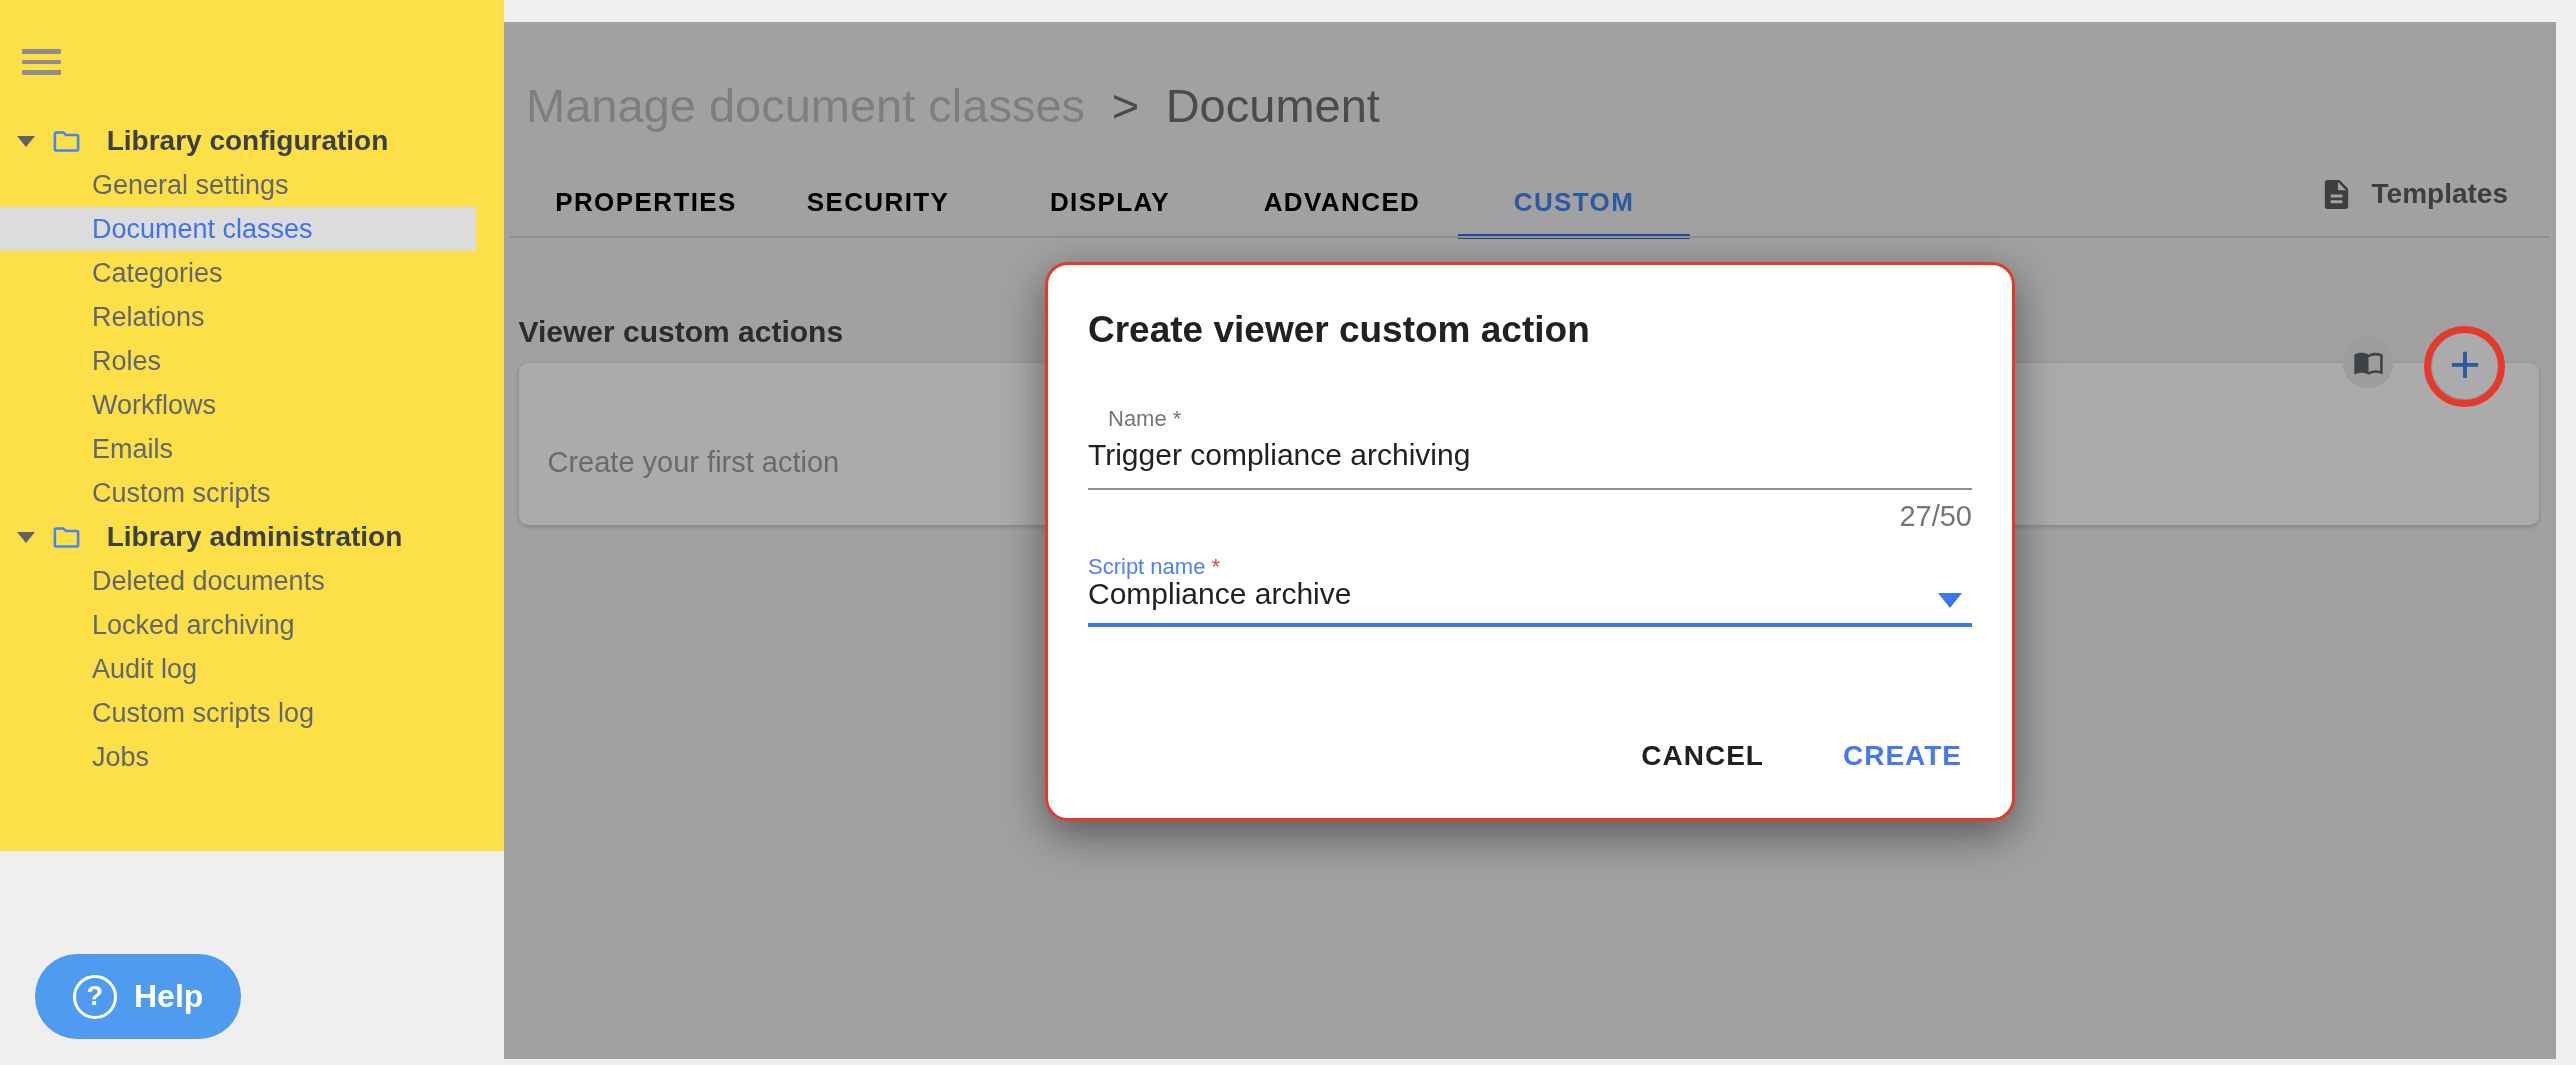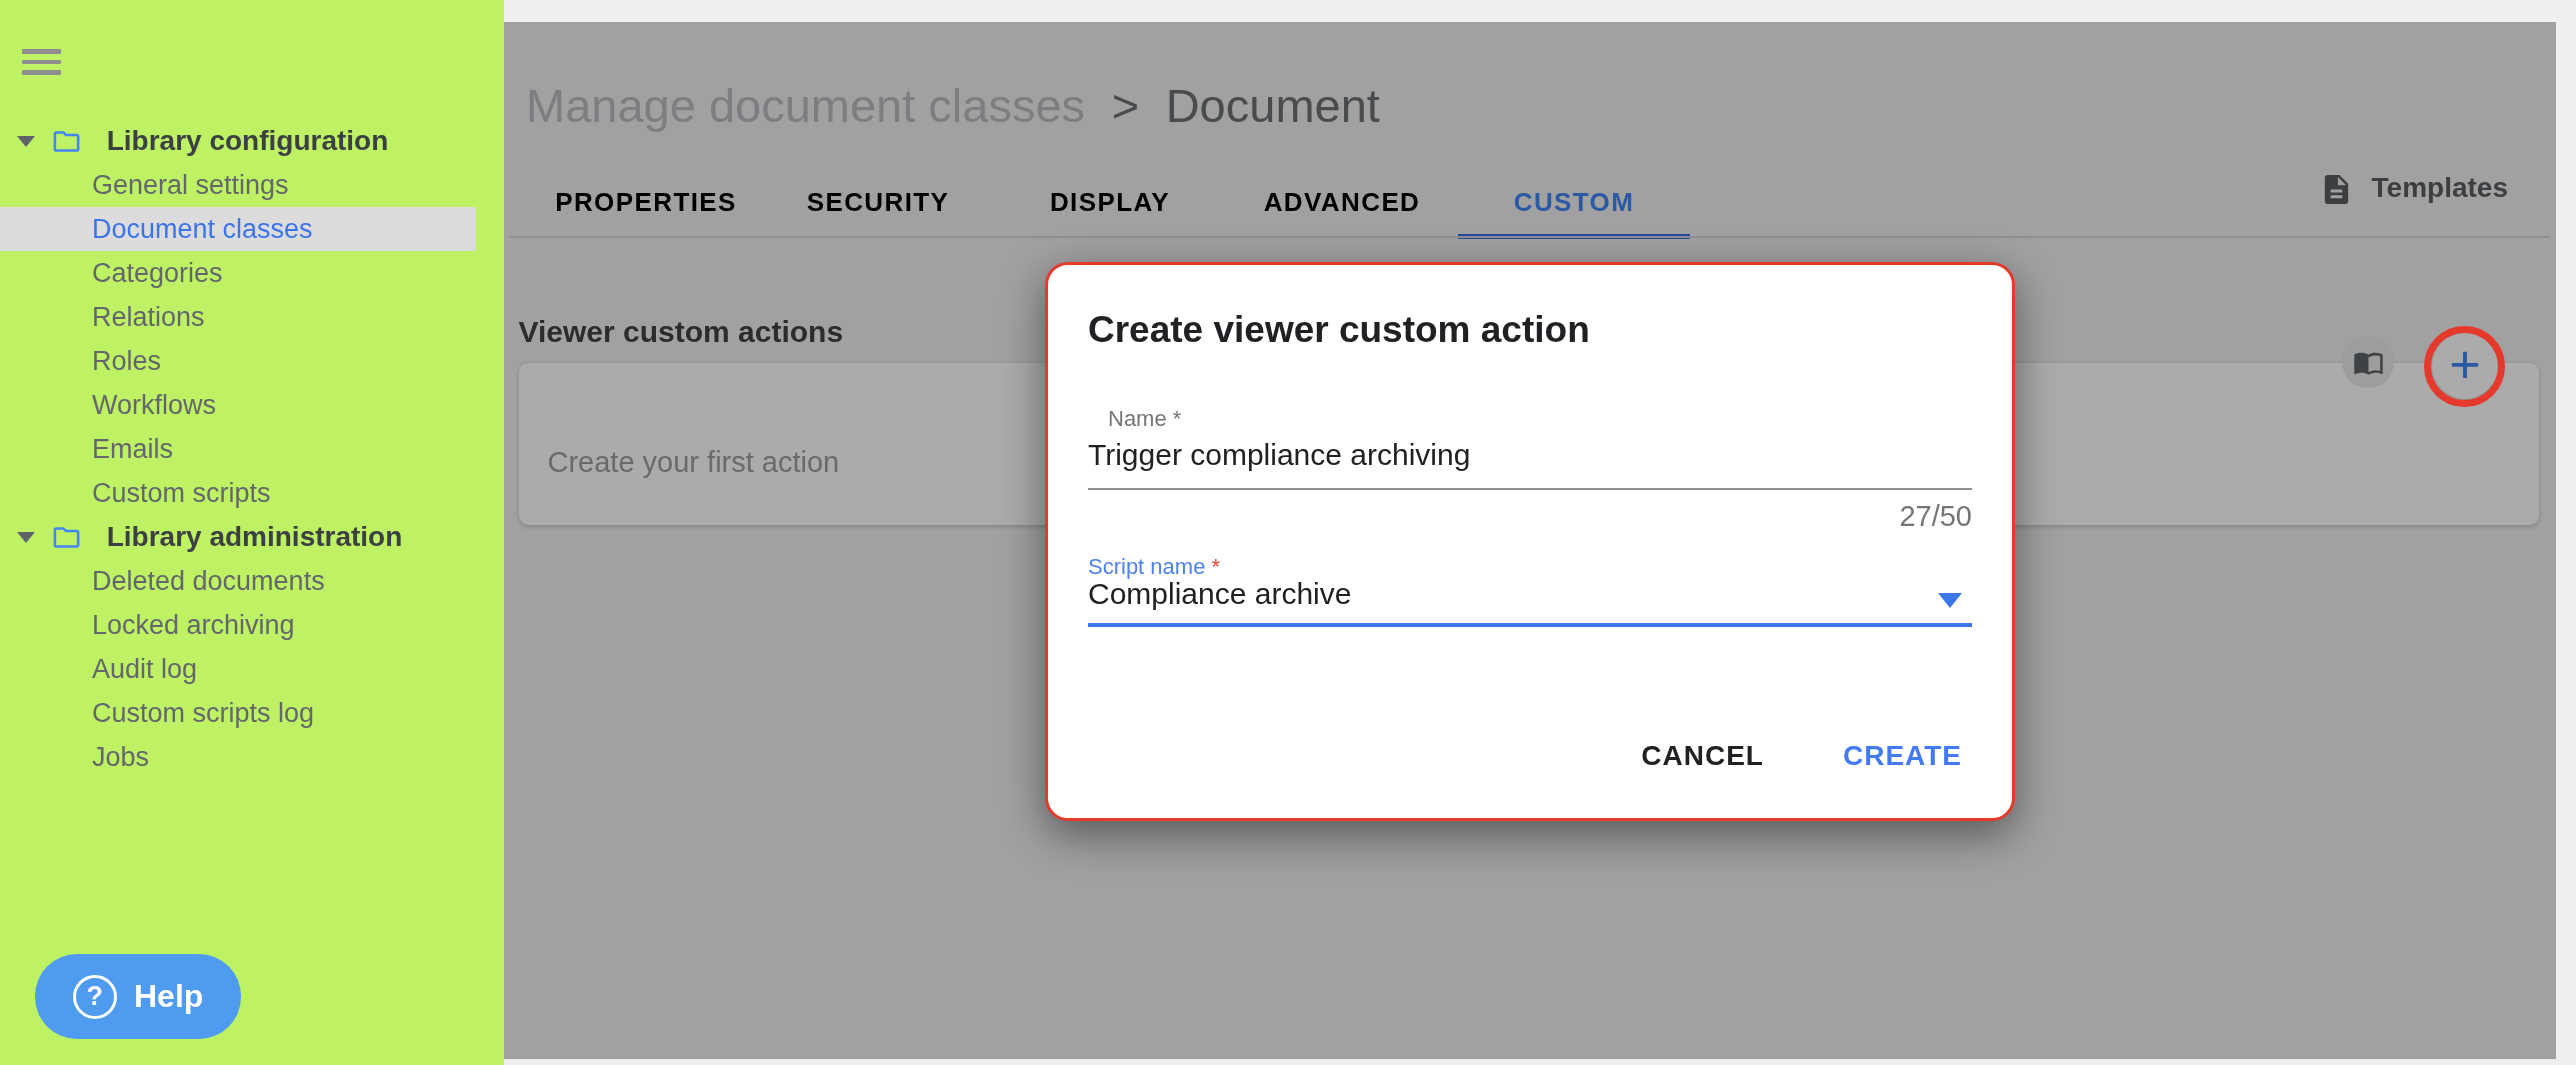--- a/index.html
+++ b/index.html
@@ -5,21 +5,21 @@
   * { margin:0; padding:0; box-sizing:border-box; }
   html,body { width:2576px; height:1065px; }
   body {
     position:relative; overflow:hidden;
     background:#efefef;
     font-family:"Liberation Sans", sans-serif;
     color:#202124;
   }
 
   
-  .sidebar { position:absolute; left:0; top:0; width:504px; height:1065px; background:#bef264; z-index:2; }
+  .sidebar { position:absolute; left:0; top:0; width:504px; height:851px; background:#fde047; z-index:2; }
   .hamburger { position:absolute; left:22px; top:49px; width:39px; height:27px; cursor:pointer; }
   .hamburger i { display:block; width:39px; height:4.8px; background:#8e8e8e; border-radius:1px; margin-bottom:5.8px; }
   .side-nav { position:absolute; left:0; top:119px; width:504px; }
   .srow { height:44px; display:flex; align-items:center; width:476px; }
   .srow.section { padding-left:17.3px; font-weight:700; font-size:28px; color:#3c4043; }
   .srow.item { padding-left:92px; font-size:27px; color:#63676b; }
   .srow.item.selected { background:#dcdcdc; color:#3d74ec; }
   .tri { width:0; height:0; border-left:9.6px solid transparent; border-right:9.6px solid transparent;
          border-top:11.6px solid #5f6368; margin-right:15.4px; }
   .folder { width:31px; height:31px; margin-right:25px; display:inline-flex; }
@@ -41,21 +41,21 @@
   .pt-sep { color:#6e7276; margin:0 13.5px; }
   .pt-current { color:#6e7276; }
 
   .tabs { position:absolute; left:26px; top:145px; height:70px; display:flex; }
   .tab { width:232px; height:70px; display:flex; align-items:center; justify-content:center;
          font-size:26px; font-weight:600; letter-spacing:1.4px; color:#000000; cursor:pointer; position:relative; }
   .tab.active { color:#4285f4; }
   .tab.active::after { content:""; position:absolute; left:0; right:0; bottom:-1.9px; height:4.8px; background:#3b6ef0; }
   .tabs-divider { position:absolute; left:5.8px; width:2040px; top:214px; height:1.9px; background:#d7d7d7; }
 
-  .templates-btn { position:absolute; right:48px; top:150px; height:44px; display:flex; align-items:flex-start; gap:17.3px; cursor:pointer; }
+  .templates-btn { position:absolute; right:48px; top:150px; height:44px; display:flex; align-items:center; gap:17.3px; cursor:pointer; }
   .templates-btn svg { width:35px; height:35px; fill:#5a5e62; }
   .templates-label { font-size:28px; font-weight:600; color:#5a5e62; }
 
   .section-heading { position:absolute; left:14.5px; top:293px; font-size:30px; font-weight:700; color:#424242;text-align:right; }
 
   .card { position:absolute; left:14.5px; top:341px; width:2020px; height:162px; background:#ffffff;
           border-radius:9.6px; box-shadow:0 1.9px 4.8px rgba(0,0,0,0.18); }
   .empty-text { position:absolute; left:29px; top:83px; font-size:29px; color:#9e9e9e; }
 
   .book-btn { position:absolute; left:1838px; top:314px; width:52px; height:52px; border-radius:50%;

